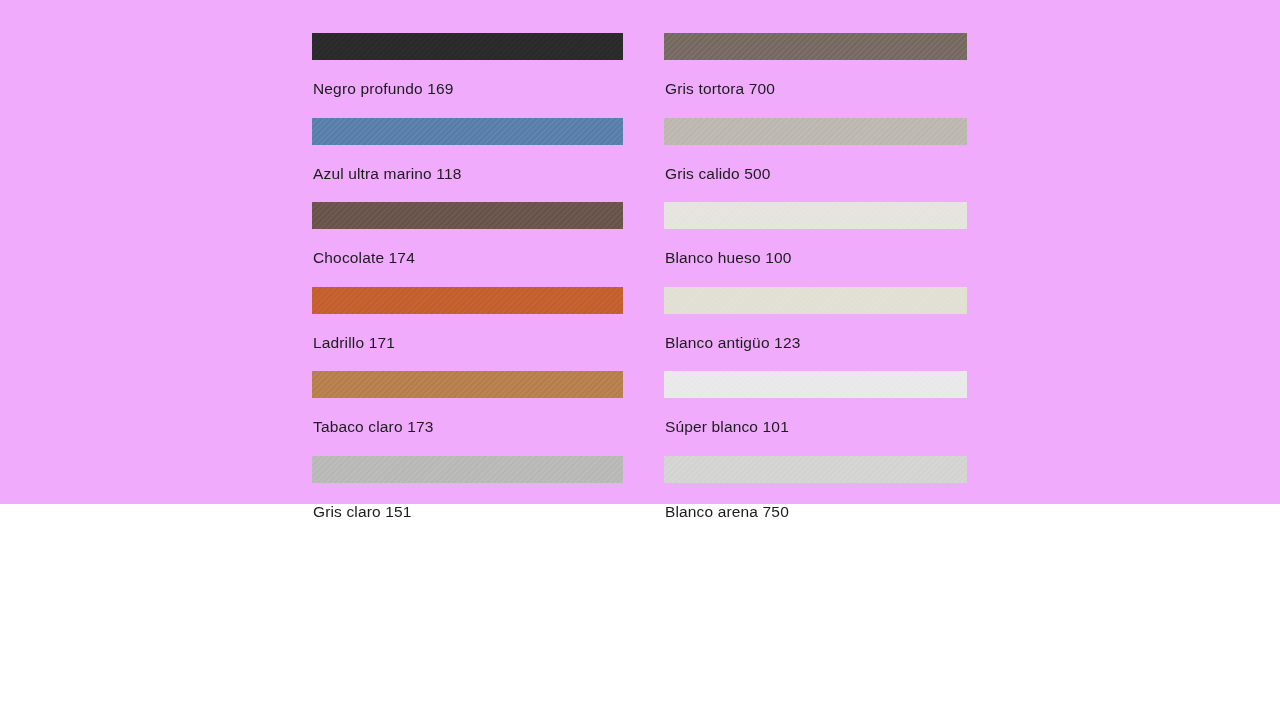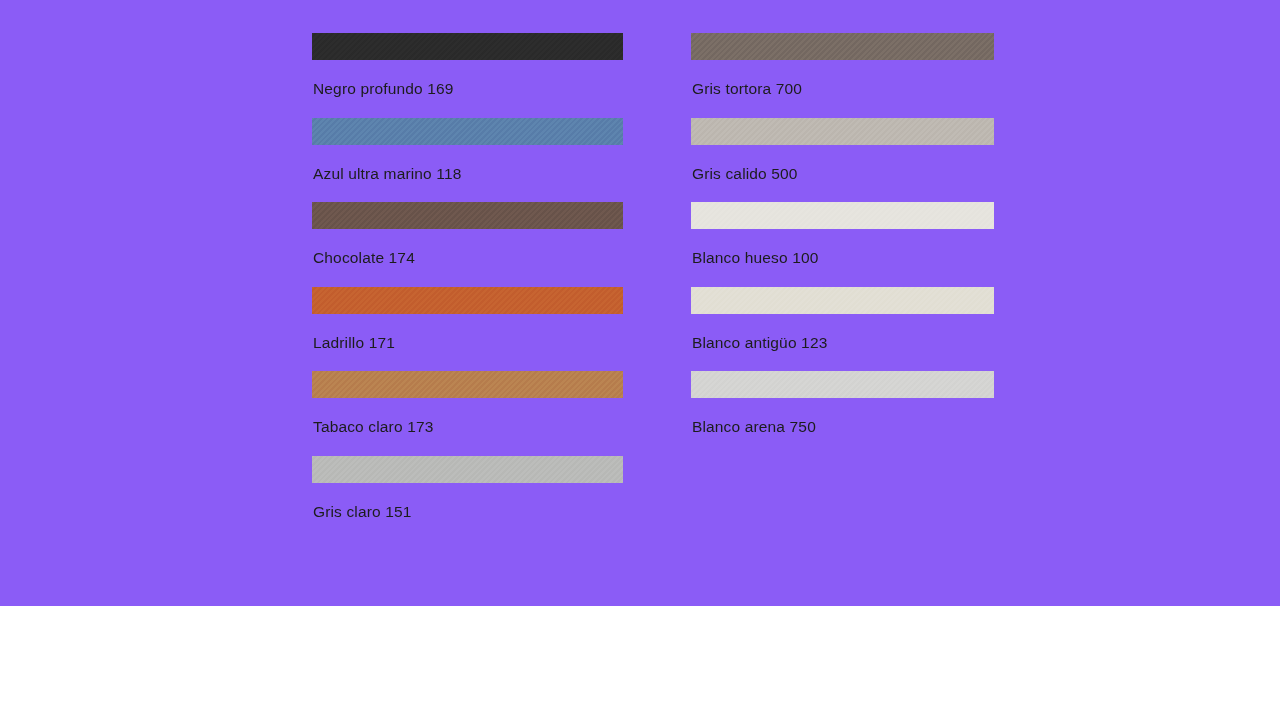--- a/index.html
+++ b/index.html
@@ -11,43 +11,43 @@
     width: 1280px;
     height: 720px;
     background: #ffffff;
     font-family: "Liberation Sans", sans-serif;
     overflow: hidden;
   }
 
   #color-chart {
     position: relative;
     width: 1280px;
-    height: 606px;
-    background: #8b5cf6;
+    height: 504px;
+    background: #f0abfc;
   }
 
   .swatch-columns {
     position: absolute;
     left: 0;
     top: 0;
     width: 1280px;
     height: 720px;
     display: flex;
     flex-direction: row;
   }
 
   .swatch-column {
     position: absolute;
     top: 33px;
     display: flex;
     flex-direction: column;
   }
 
   .swatch-column.left  { left: 312px; width: 311px; }
-  .swatch-column.right { left: 691px; width: 303px; text-align: center; }
+  .swatch-column.right { left: 664px; width: 303px; text-align: center; }
 
   .swatch-row {
     position: relative;
     height: 84.6px;
     width: 100%;
   }
 
   .swatch-chip {
     width: 100%;
     height: 27px;
@@ -121,19 +121,23 @@
         </div>
         <div class="swatch-row">
           <div class="swatch-chip" style="background-color: rgb(230, 228, 222);"></div>
           <div class="swatch-label">Blanco hueso 100</div>
         </div>
         <div class="swatch-row">
           <div class="swatch-chip" style="background-color: rgb(226, 223, 212);"></div>
           <div class="swatch-label">Blanco antigüo 123</div>
         </div>
         <div class="swatch-row">
+          <div class="swatch-chip" style="background-color: rgb(233, 233, 233);"></div>
+          <div class="swatch-label">Súper blanco 101</div>
+        </div>
+        <div class="swatch-row">
           <div class="swatch-chip" style="background-color: rgb(212, 212, 210);"></div>
           <div class="swatch-label">Blanco arena 750</div>
         </div>
       </div>
 
   </div>
 </div>
 
 </body></html>

